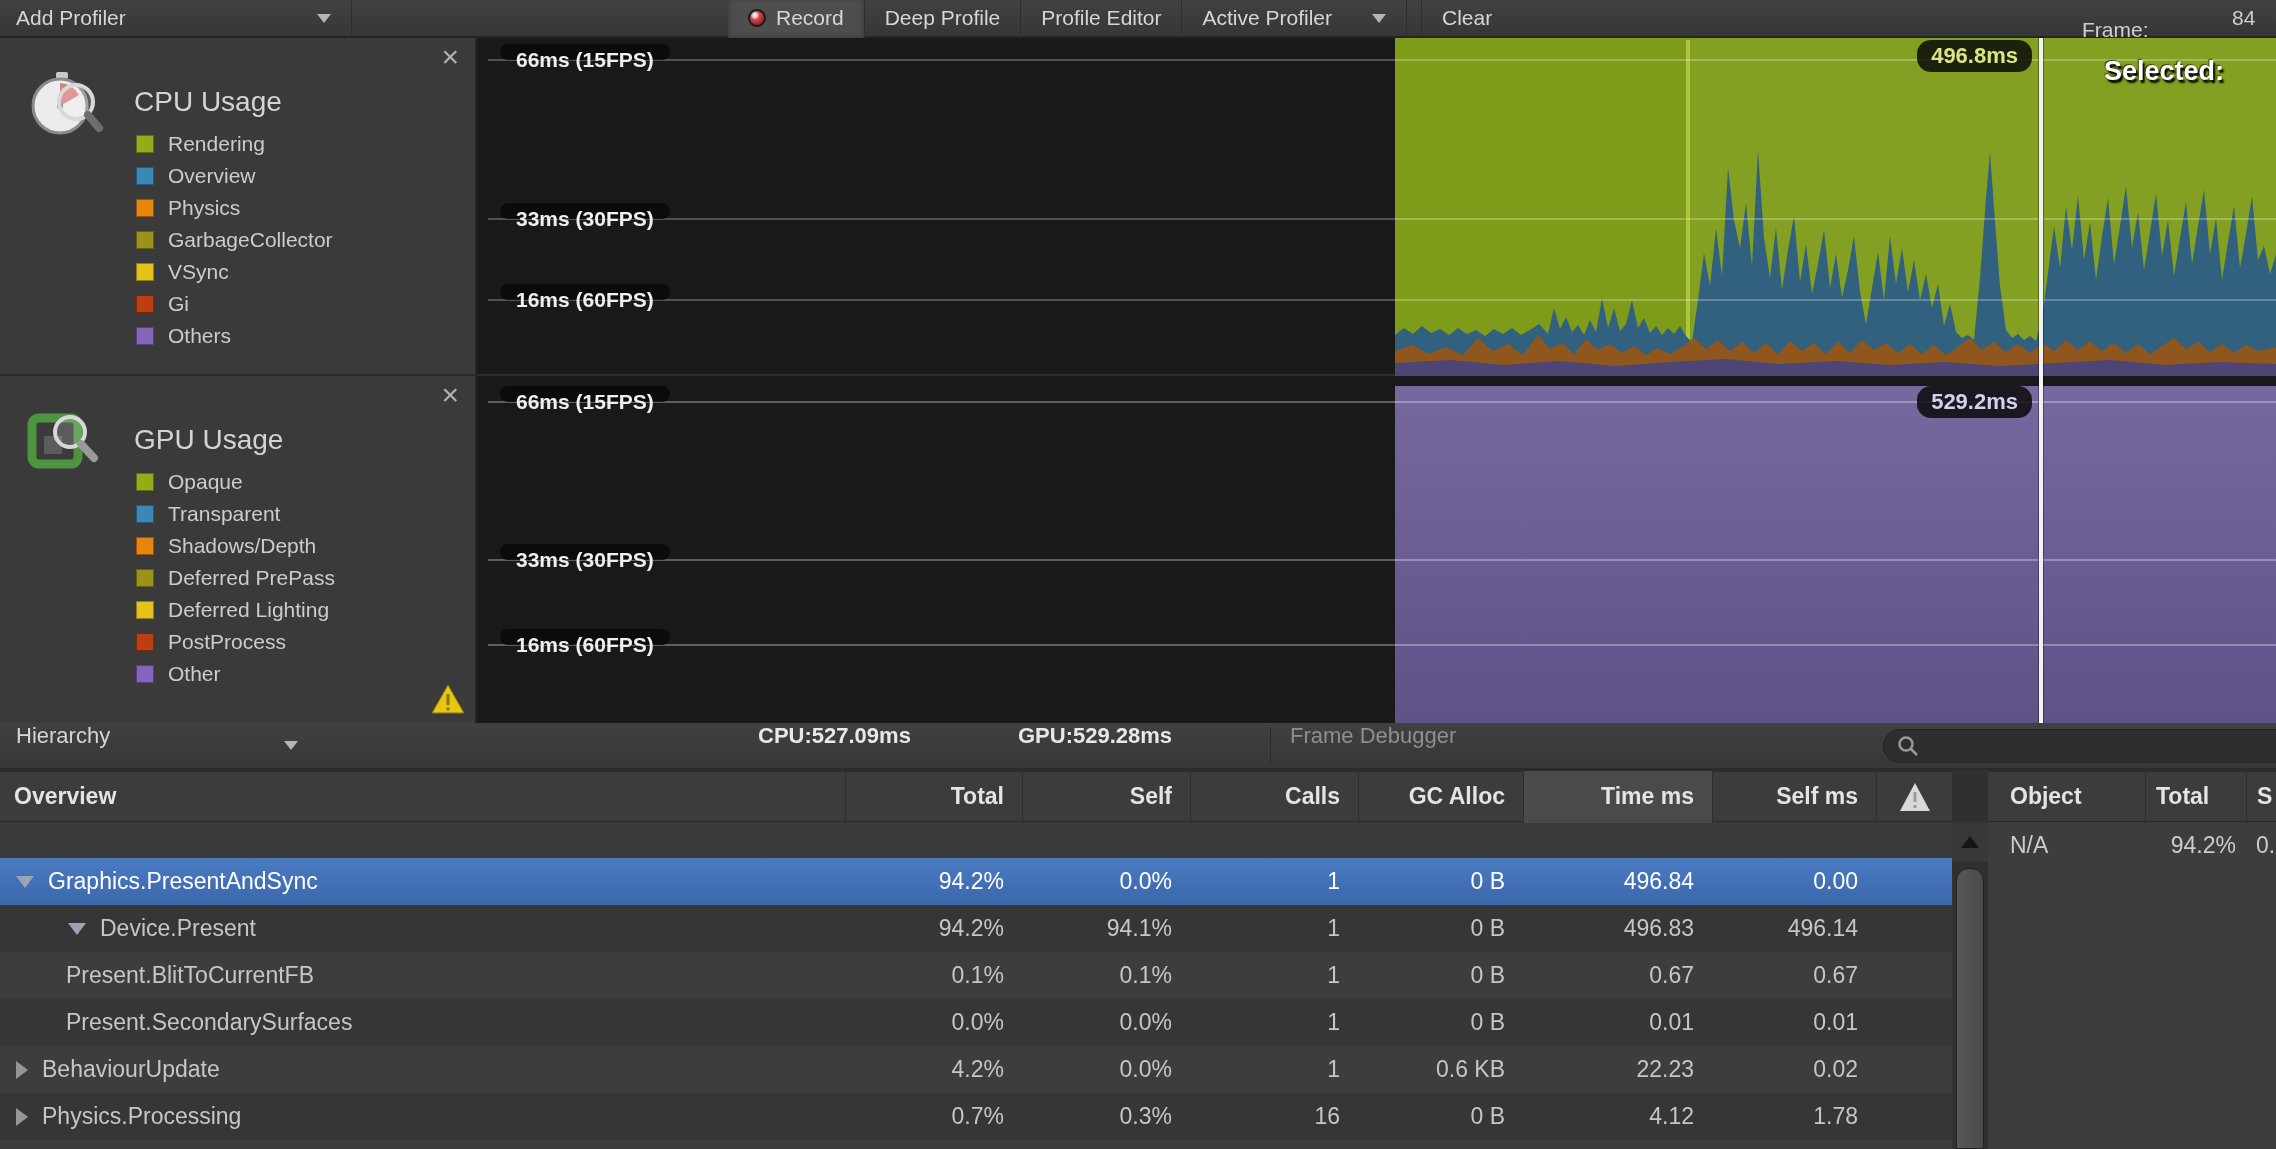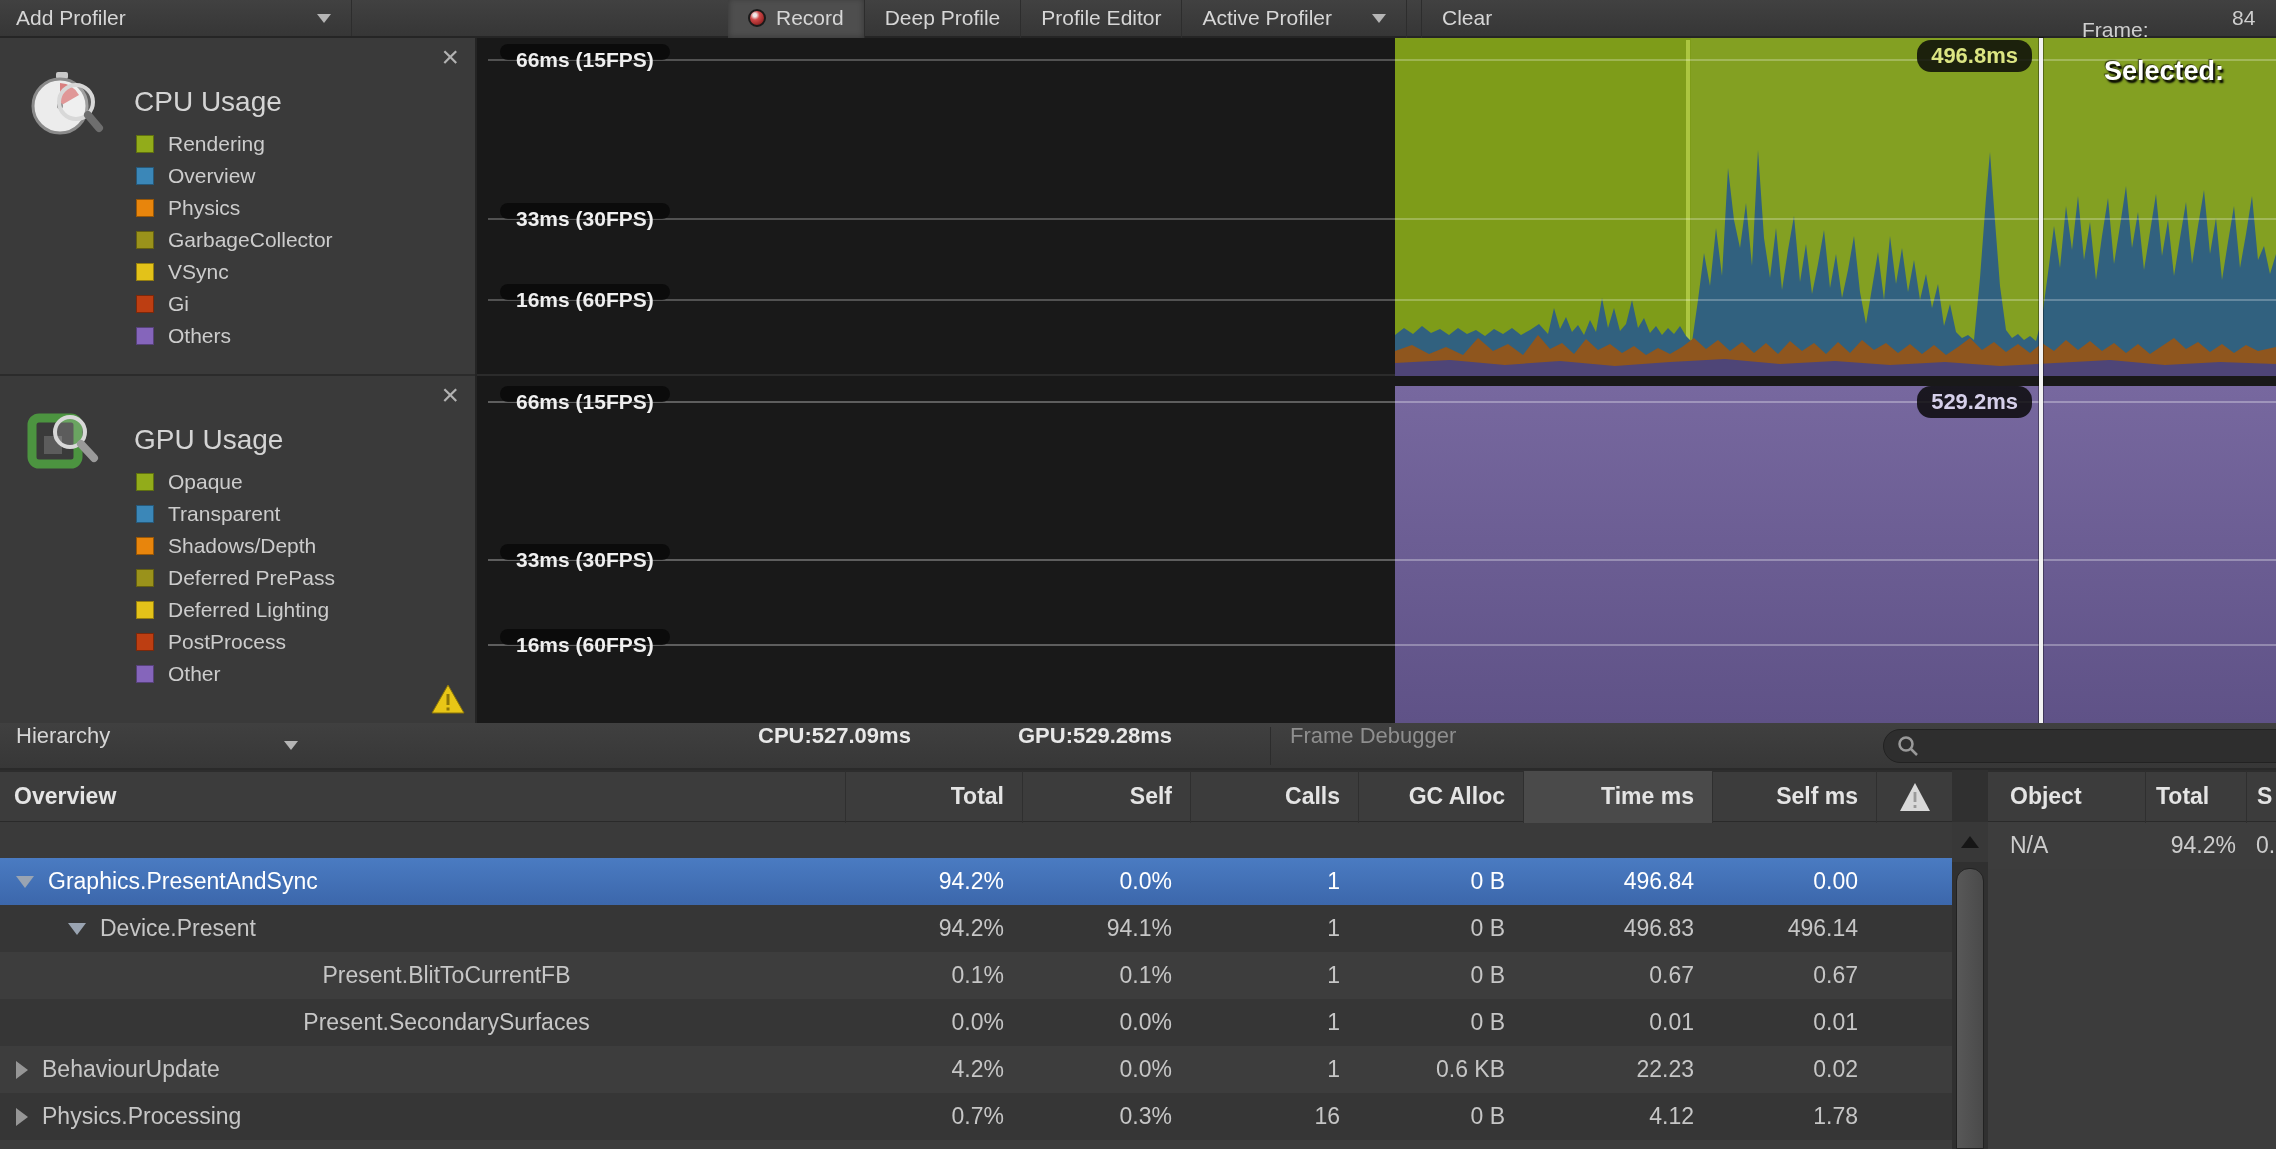--- a/index.html
+++ b/index.html
@@ -85,21 +85,21 @@
   .th.c-time { background:#4a4a4a; }
   .th.c-warn { justify-content:center; padding-right:0; }
   .trow { display:flex; height:47px; align-items:center; font-size:23px; color:#c6c6c6; }
   .trow.odd { background:#3d3d3d; } .trow.even { background:#363636; }
   .trow.selected { background:linear-gradient(#4a7bc2,#3c67ab); color:#ffffff;margin-top:36px; }
   .td { text-align:right; padding-right:18px; }
   .td.name { flex:1; text-align:left; display:flex; align-items:center; overflow:hidden; white-space:nowrap; }
   .exp { width:0; height:0; display:inline-block; margin-right:14px; flex:none; }
   .exp.open { border-left:9px solid transparent; border-right:9px solid transparent; border-top:12px solid #9aa4b2; }
   .exp.closed { border-top:9px solid transparent; border-bottom:9px solid transparent; border-left:12px solid #969696; }
-  .ind0 { padding-left:16px; } .ind1 { padding-left:68px; } .ind2 { padding-left:66px;justify-content:center; } .ind0b { padding-left:56px;margin-top:47px; }
+  .ind0 { padding-left:16px; } .ind1 { padding-left:68px; } .ind2 { padding-left:66px; } .ind0b { padding-left:56px;margin-top:47px; }
   
   .vscroll { position:absolute; left:1952px; top:0; width:36px; height:379px; background:#303030; }
   .vscroll .btn { position:absolute; left:0; top:52px; width:36px; height:40px; background:#383838;
     display:flex; align-items:center; justify-content:center; }
   .scroll-up-arrow { width:0; height:0; border-left:9px solid transparent; border-right:9px solid transparent;
     border-bottom:12px solid #161616; }
   .vscroll .thumb { position:absolute; left:4px; top:98px; width:28px; height:281px;
     background:linear-gradient(90deg,#585858,#4a4a4a); border:1px solid #222; border-radius:13px 13px 0 0; }
   
   .objpanel { position:absolute; left:1988px; top:0; width:288px; height:379px; background:#3c3c3c; }

